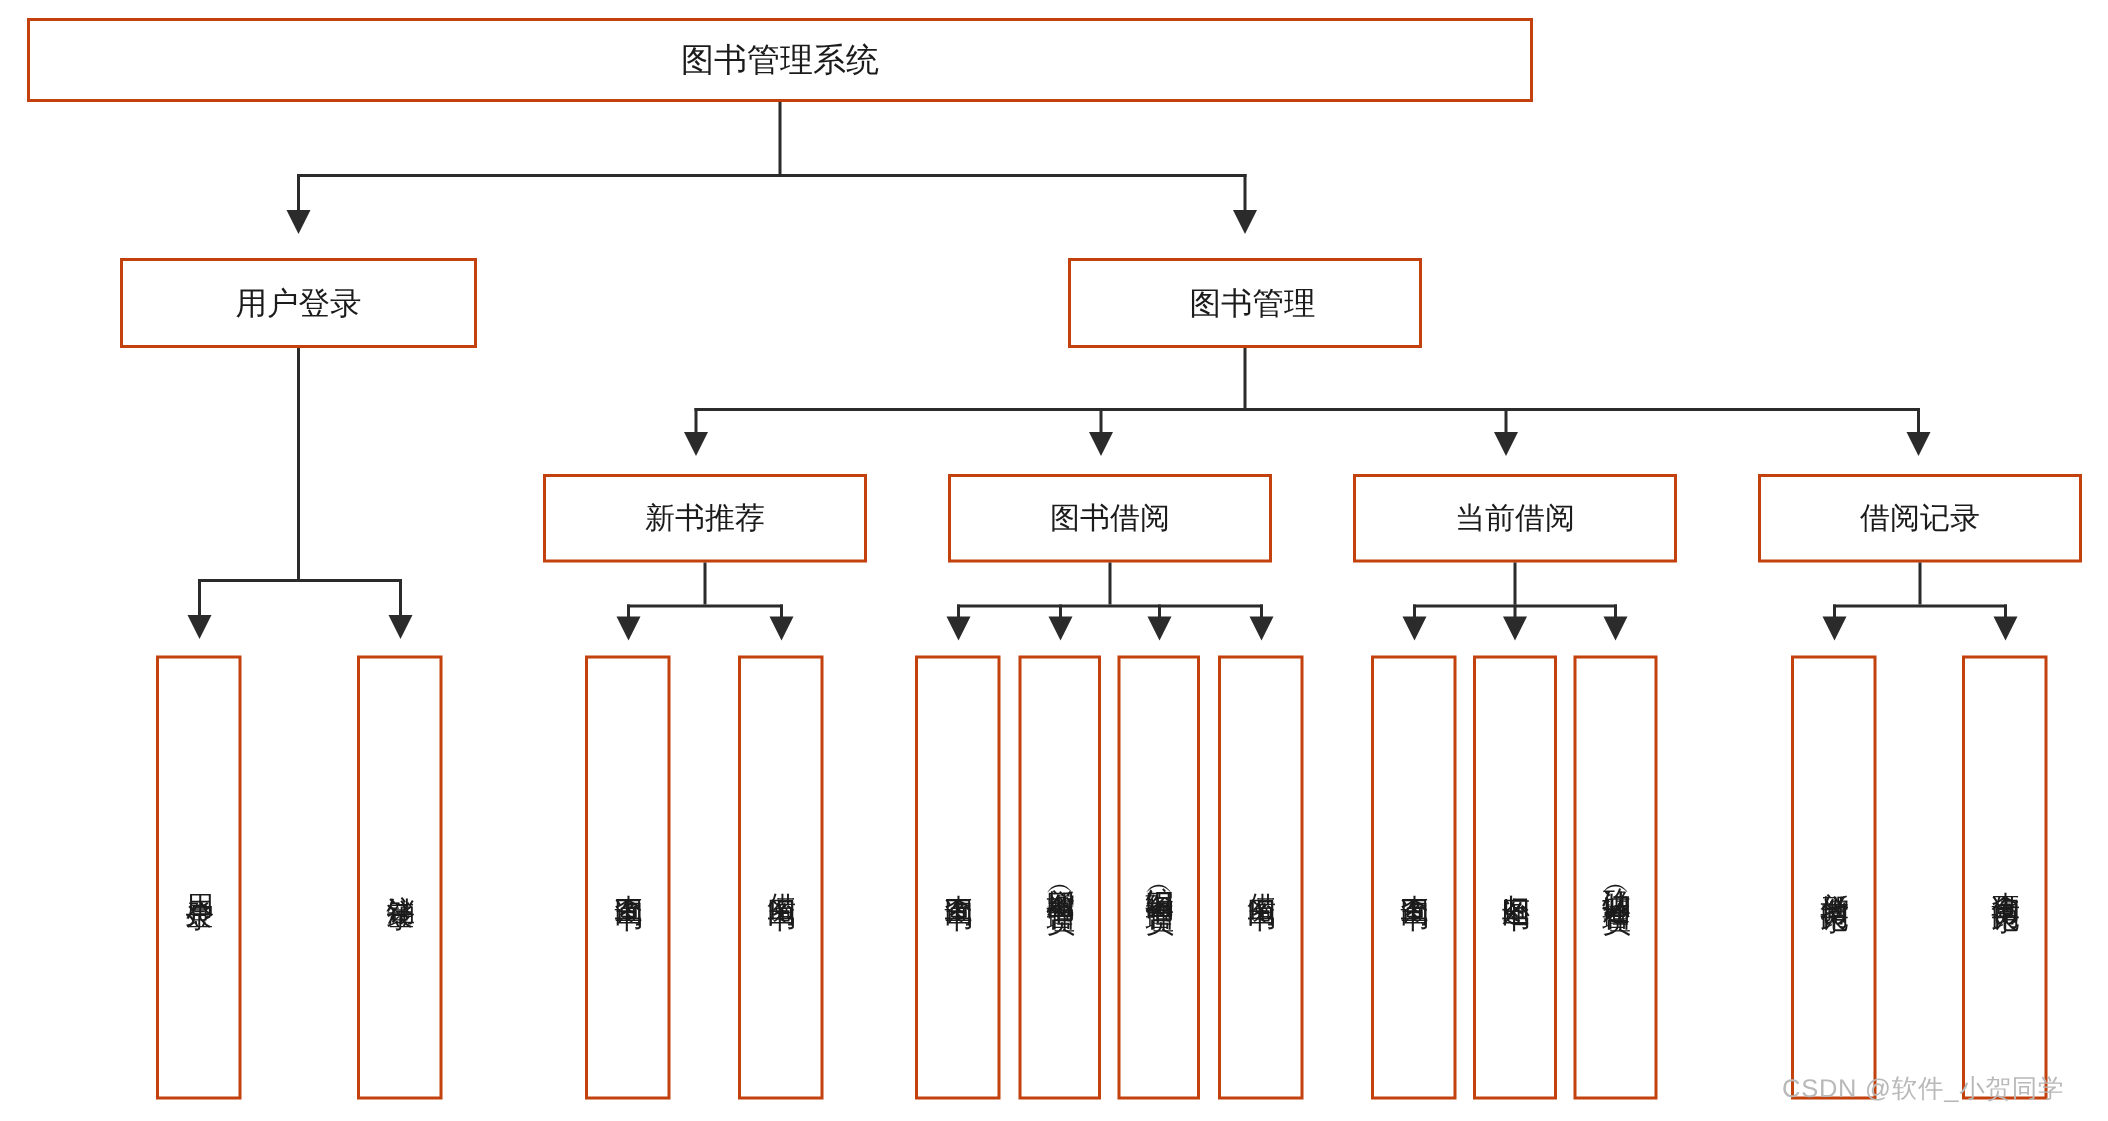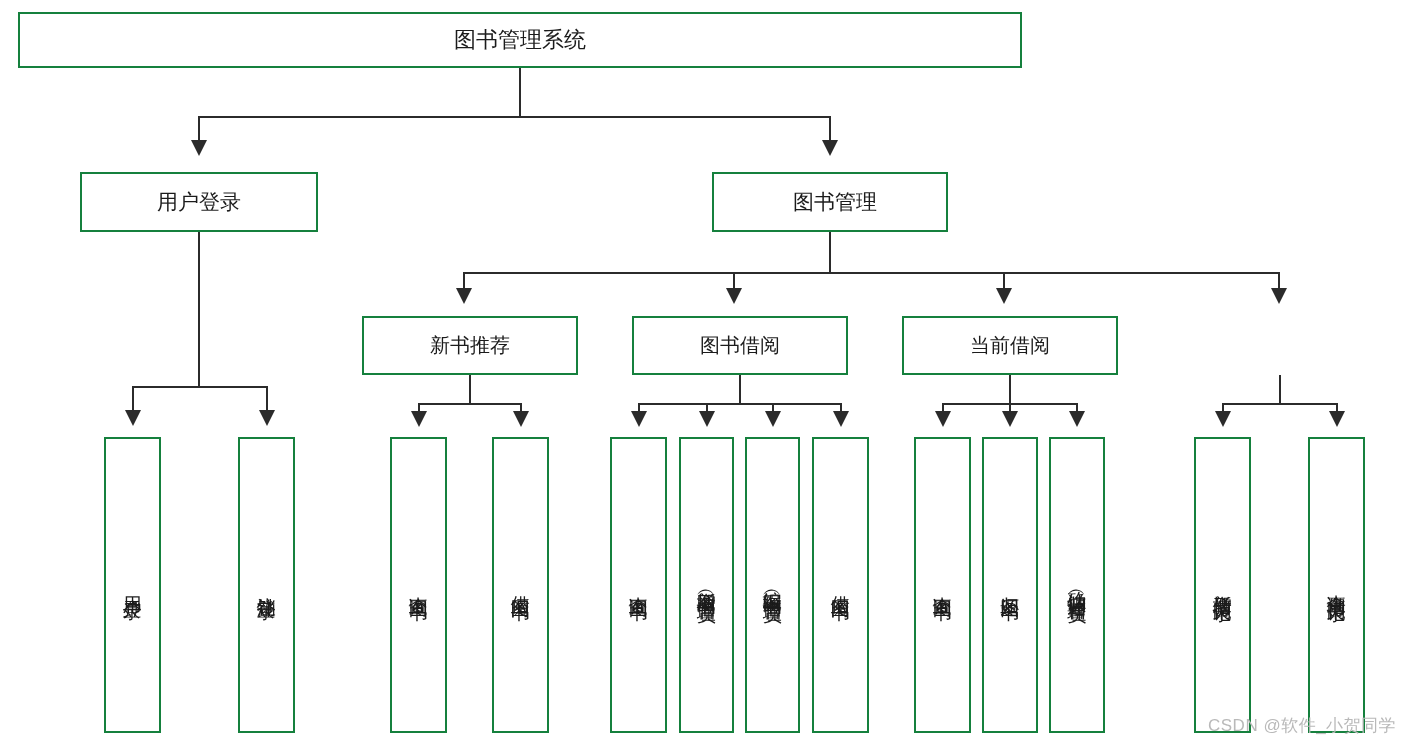--- a/index.html
+++ b/index.html
@@ -14,21 +14,21 @@
     position: relative;
     width: 1405px;
     height: 747px;
     background: #ffffff;
     overflow: hidden;
   }
   
   .node {
     position: absolute;
     box-sizing: border-box;
-    border: 2px solid #15803d;
+    border: 2px solid #c2410c;
     background: #ffffff;
     display: flex;
     align-items: center;
     justify-content: center;
     color: #1b1b1b;
   }
   .node.root {
     font-size: 22px;
   }
   .node.lvl2 {
@@ -74,21 +74,20 @@
   }
 
   
   #watermark {
     position: absolute;
     color: #b9b9b9;
     font-size: 17px;
     letter-spacing: 0.5px;
     white-space: nowrap;
     user-select: none;
-    margin-left: 20px;
   }
 </style>
 </head>
 <body>
 
 <div id="canvas">
 
   <div class="node root" style="left:18px; top:12px; width:1004px; height:56px;">
     <span class="label">图书管理系统</span>
   </div>
@@ -128,20 +127,23 @@
 
   <div class="node lvl3" style="left:632px; top:316px; width:216px; height:59px;">
     <span class="label">图书借阅</span>
   </div>
   <div class="node lvl3" style="left:362px; top:316px; width:216px; height:59px;">
     <span class="label">新书推荐</span>
   </div>
   <div class="node lvl3" style="left:902px; top:316px; width:216px; height:59px;font-family:Liberation Serif, serif;">
     <span class="label">当前借阅</span>
   </div>
+  <div class="node lvl3" style="left:1172px; top:316px; width:216px; height:59px;">
+    <span class="label">借阅记录</span>
+  </div>
 
   <div class="ln vline" style="left:469px; top:375px; width:2px; height:28px;"></div>
   <div class="ln hline" style="left:418px; top:403px; width:104px; height:2px;"></div>
   <div class="ln vline" style="left:418px; top:403px; width:2px; height:10px;"></div>
   <div class="ln vline" style="left:520px; top:403px; width:2px; height:10px;"></div>
   <div class="arrow" style="left:411px; top:411px;"></div>
   <div class="arrow" style="left:513px; top:411px;"></div>
 
   <div class="ln vline" style="left:739px; top:375px; width:2px; height:28px;"></div>
   <div class="ln hline" style="left:638px; top:403px; width:204px; height:2px;"></div>

